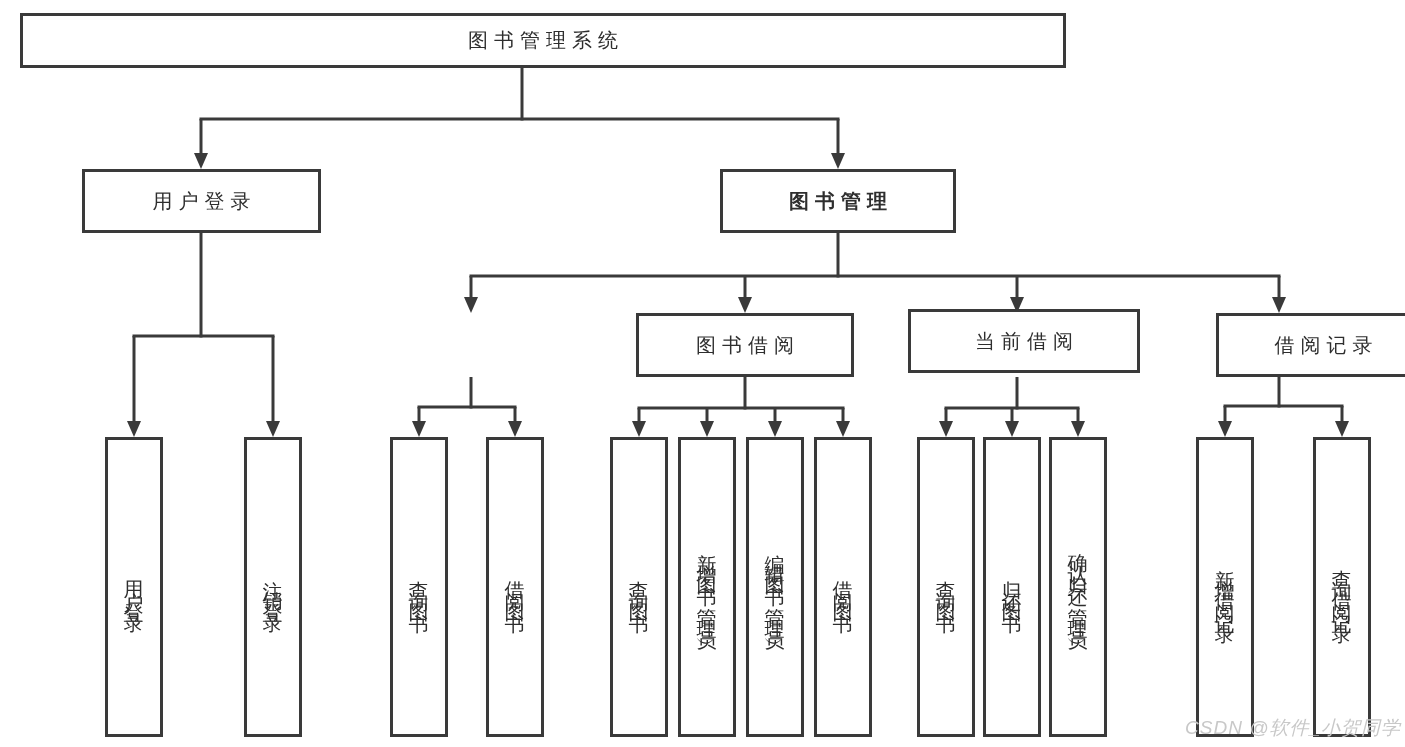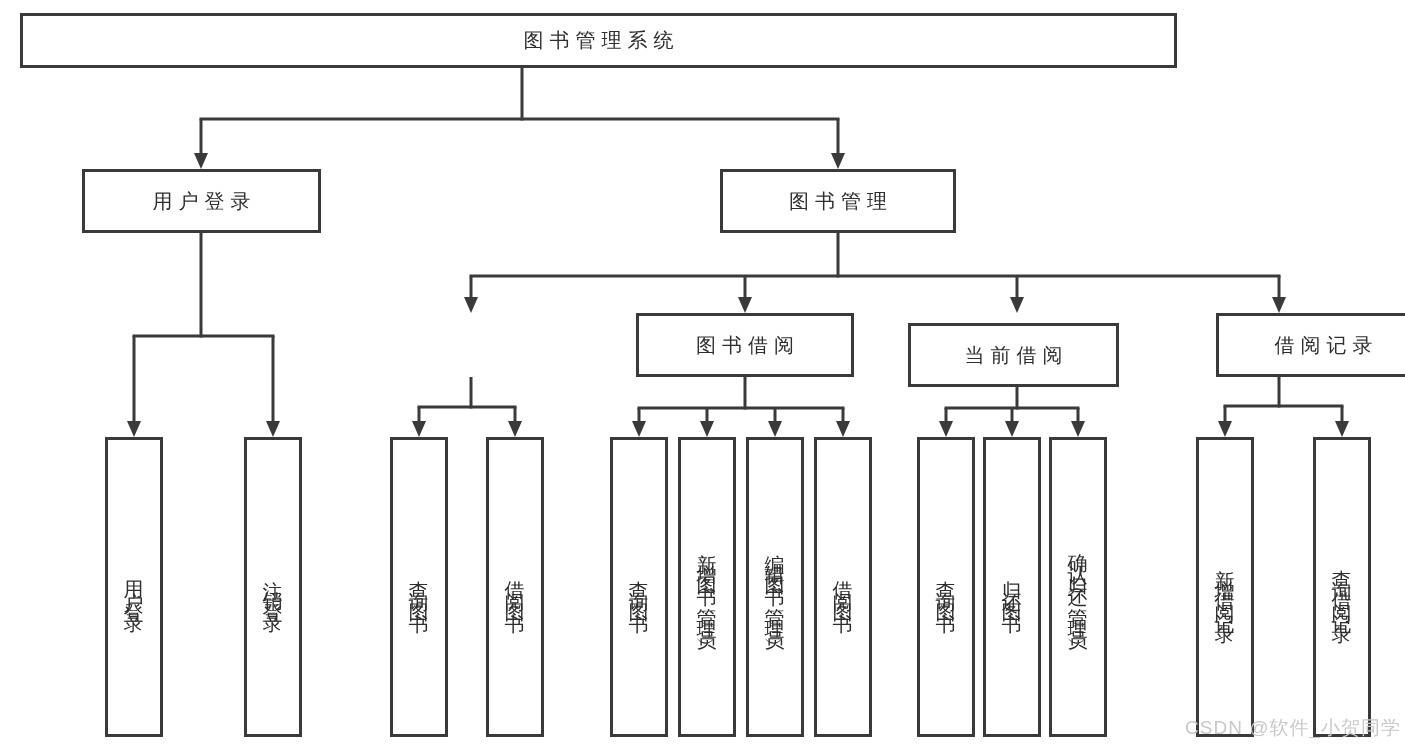--- a/index.html
+++ b/index.html
@@ -49,20 +49,21 @@
   }
   .watermark {
     position: absolute;
     right: 4px;
     top: 715px;
     font-size: 19px;
     color: #c8c8c8;
     letter-spacing: 1px;
     white-space: nowrap;
     z-index: 5;
+    font-style: italic;
   }
 </style>
 </head>
 <body>
 
 <div class="canvas">
 
   <svg class="wires" viewBox="0 0 1405 747" aria-hidden="true">
     <g stroke="#3a3a3a" stroke-width="3" fill="none">
 
@@ -122,35 +123,35 @@
       <polygon points="768,421 782,421 775,437"></polygon>
       <polygon points="836,421 850,421 843,437"></polygon>
       <polygon points="939,421 953,421 946,437"></polygon>
       <polygon points="1005,421 1019,421 1012,437"></polygon>
       <polygon points="1071,421 1085,421 1078,437"></polygon>
       <polygon points="1218,421 1232,421 1225,437"></polygon>
       <polygon points="1335,421 1349,421 1342,437"></polygon>
     </g>
   </svg>
 
-  <div class="node hbox" style="left:20px; top:13px; width:1157px; height:55px;">
+  <div class="node hbox" style="left:20px; top:13px; width:1046px; height:55px;">
     <span>图书管理系统</span>
   </div>
 
   <div class="node hbox" style="left:82px; top:169px; width:239px; height:64px;">
     <span>用户登录</span>
   </div>
-  <div class="node hbox" style="left:720px; top:169px; width:236px; height:64px;">
+  <div class="node hbox" style="left:720px; top:169px; width:236px; height:64px;font-weight:bold;">
     <span>图书管理</span>
   </div>
 
   <div class="node hbox" style="left:636px; top:313px; width:218px; height:64px;">
     <span>图书借阅</span>
   </div>
-  <div class="node hbox" style="left:908px; top:323px; width:211px; height:64px;">
+  <div class="node hbox" style="left:908px; top:309px; width:232px; height:64px;">
     <span>当前借阅</span>
   </div>
   <div class="node hbox" style="left:1216px; top:313px; width:215px; height:64px;">
     <span>借阅记录</span>
   </div>
 
   <div class="node vbox" style="left:105px;">
     <span>用户登录</span>
   </div>
   <div class="node vbox" style="left:244px;">

